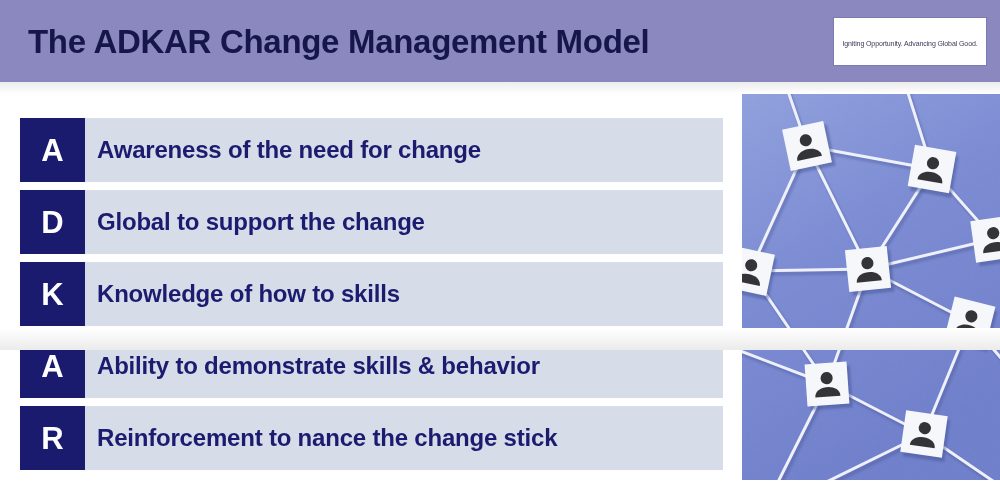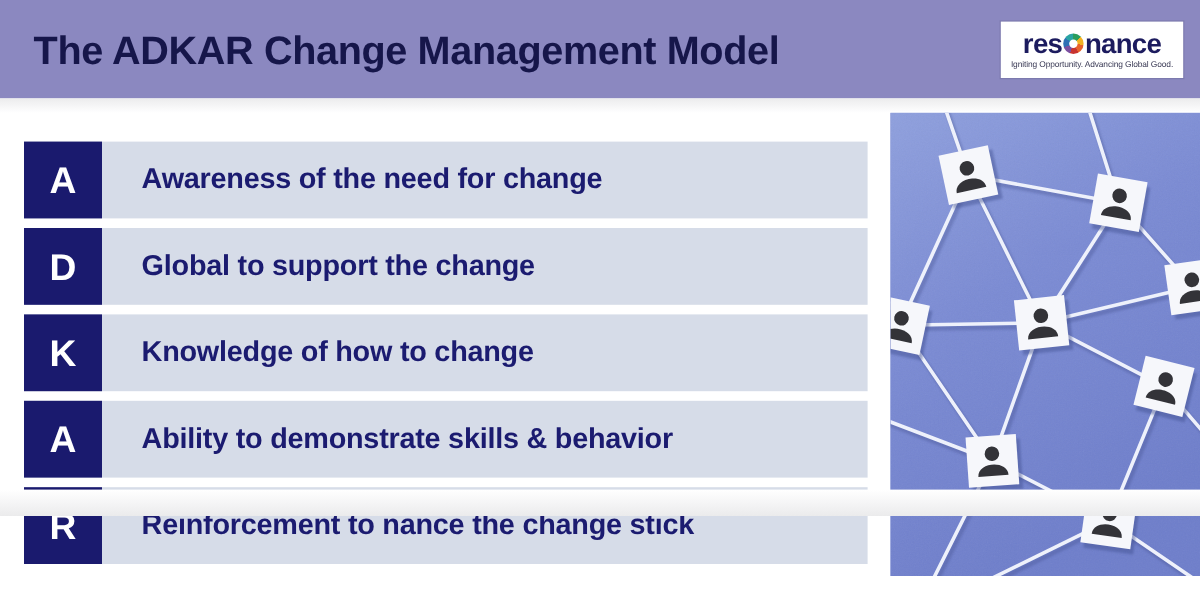--- a/index.html
+++ b/index.html
@@ -9,21 +9,21 @@
   }
   body {
     width: 1000px;
     height: 500px;
     overflow: hidden;
     font-family: "Liberation Sans", sans-serif;
   }
   .page {
     position: relative;
     width: 1000px;
-    height: 430px;
+    height: 350px;
     background: #ffffff;
   }
 
   
   .header {
     position: absolute;
     left: 0; top: 0;
     width: 1000px;
     height: 82px;
     background: #8b88c0;
@@ -137,21 +137,21 @@
     align-items: center;
     justify-content: center;
     font-size: 31px;
     font-weight: bold;
     line-height: 1;
   }
   .row-text {
     flex: 1 1 auto;
     display: flex;
     align-items: center;
-    padding-left: 33px;
+    padding-left: 12px;
     color: #1b1b70;
     font-size: 24px;
     font-weight: bold;
     letter-spacing: -0.2px;
     white-space: nowrap;
   }
 
   
   .photo {
     position: absolute;
@@ -164,43 +164,38 @@
   .photo svg { display: block; }
 </style>
 </head>
 <body>
 
 <div class="page">
 
   <div class="header">
     <div class="header-title">The ADKAR Change Management Model</div>
     <div class="logo-box">
-      <div class="logo-word">
-        <span>res</span>
-        <span class="logo-o"></span>
-        <span>nance</span>
-      </div>
       <div class="logo-tag">Igniting Opportunity. Advancing Global Good.</div>
     </div>
   </div>
 
   <div class="subband"></div>
 
   <div class="list">
     <div class="row">
       <div class="badge">A</div>
       <div class="row-text">Awareness of the need for change</div>
     </div>
     <div class="row">
       <div class="badge">D</div>
       <div class="row-text">Global to support the change</div>
     </div>
     <div class="row">
       <div class="badge">K</div>
-      <div class="row-text">Knowledge of how to change</div>
+      <div class="row-text">Knowledge of how to skills</div>
     </div>
     <div class="row">
       <div class="badge">A</div>
       <div class="row-text">Ability to demonstrate skills &amp; behavior</div>
     </div>
     <div class="row">
       <div class="badge">R</div>
       <div class="row-text">Reinforcement to nance the change stick</div>
     </div>
   </div>

